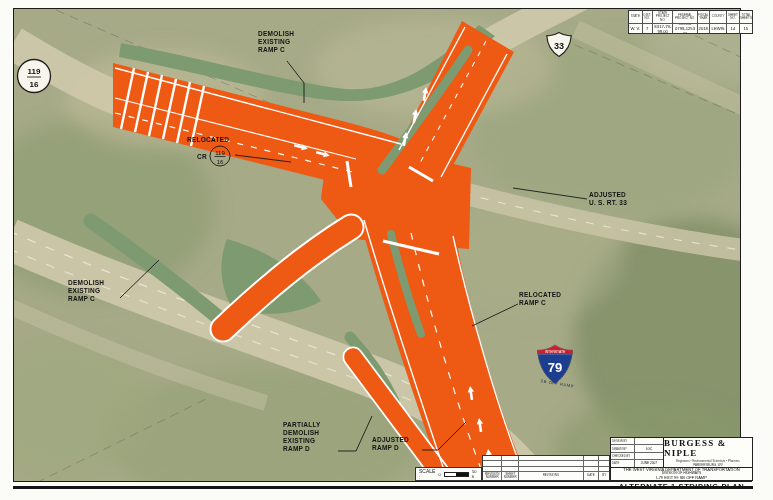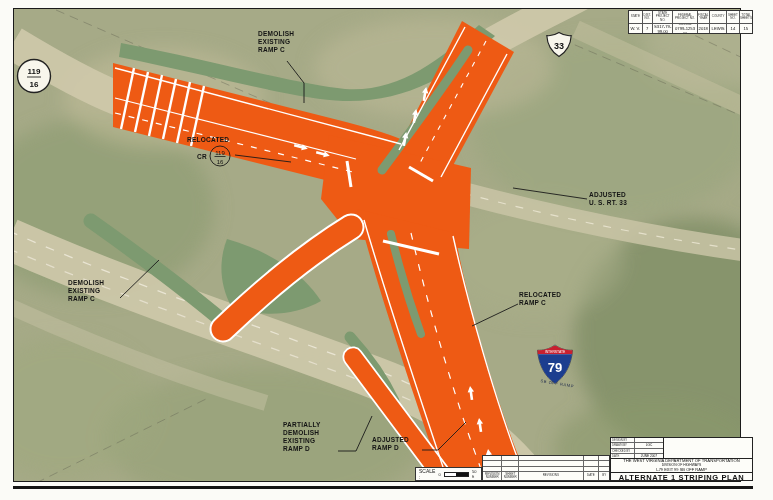--- a/index.html
+++ b/index.html
@@ -309,20 +309,25 @@
       </div>
       <div class="byrow">
         <div class="bylab">CHECKED BY</div>
         <div class="byval"></div>
       </div>
       <div class="byrow">
         <div class="bylab">DATE</div>
         <div class="byval">JUNE 2007</div>
       </div>
     </div>
+    <div class="bnp">
+      <div class="nm">BURGESS &amp; NIPLE</div>
+      <div class="tg">Engineers • Environmental Scientists • Planners</div>
+      <div class="lc">PARKERSBURG, WV</div>
+    </div>
   </div>
   <div class="rowB">
     <div class="ag">THE WEST VIRGINIA DEPARTMENT OF TRANSPORTATION</div>
     <div class="dv">DIVISION OF HIGHWAYS</div>
     <div class="pj">I-79 EXIT 99 SB OFF RAMP</div>
   </div>
   <div class="rowC">
     <div class="st">ALTERNATE 1 STRIPING PLAN</div>
   </div>
 </div>

